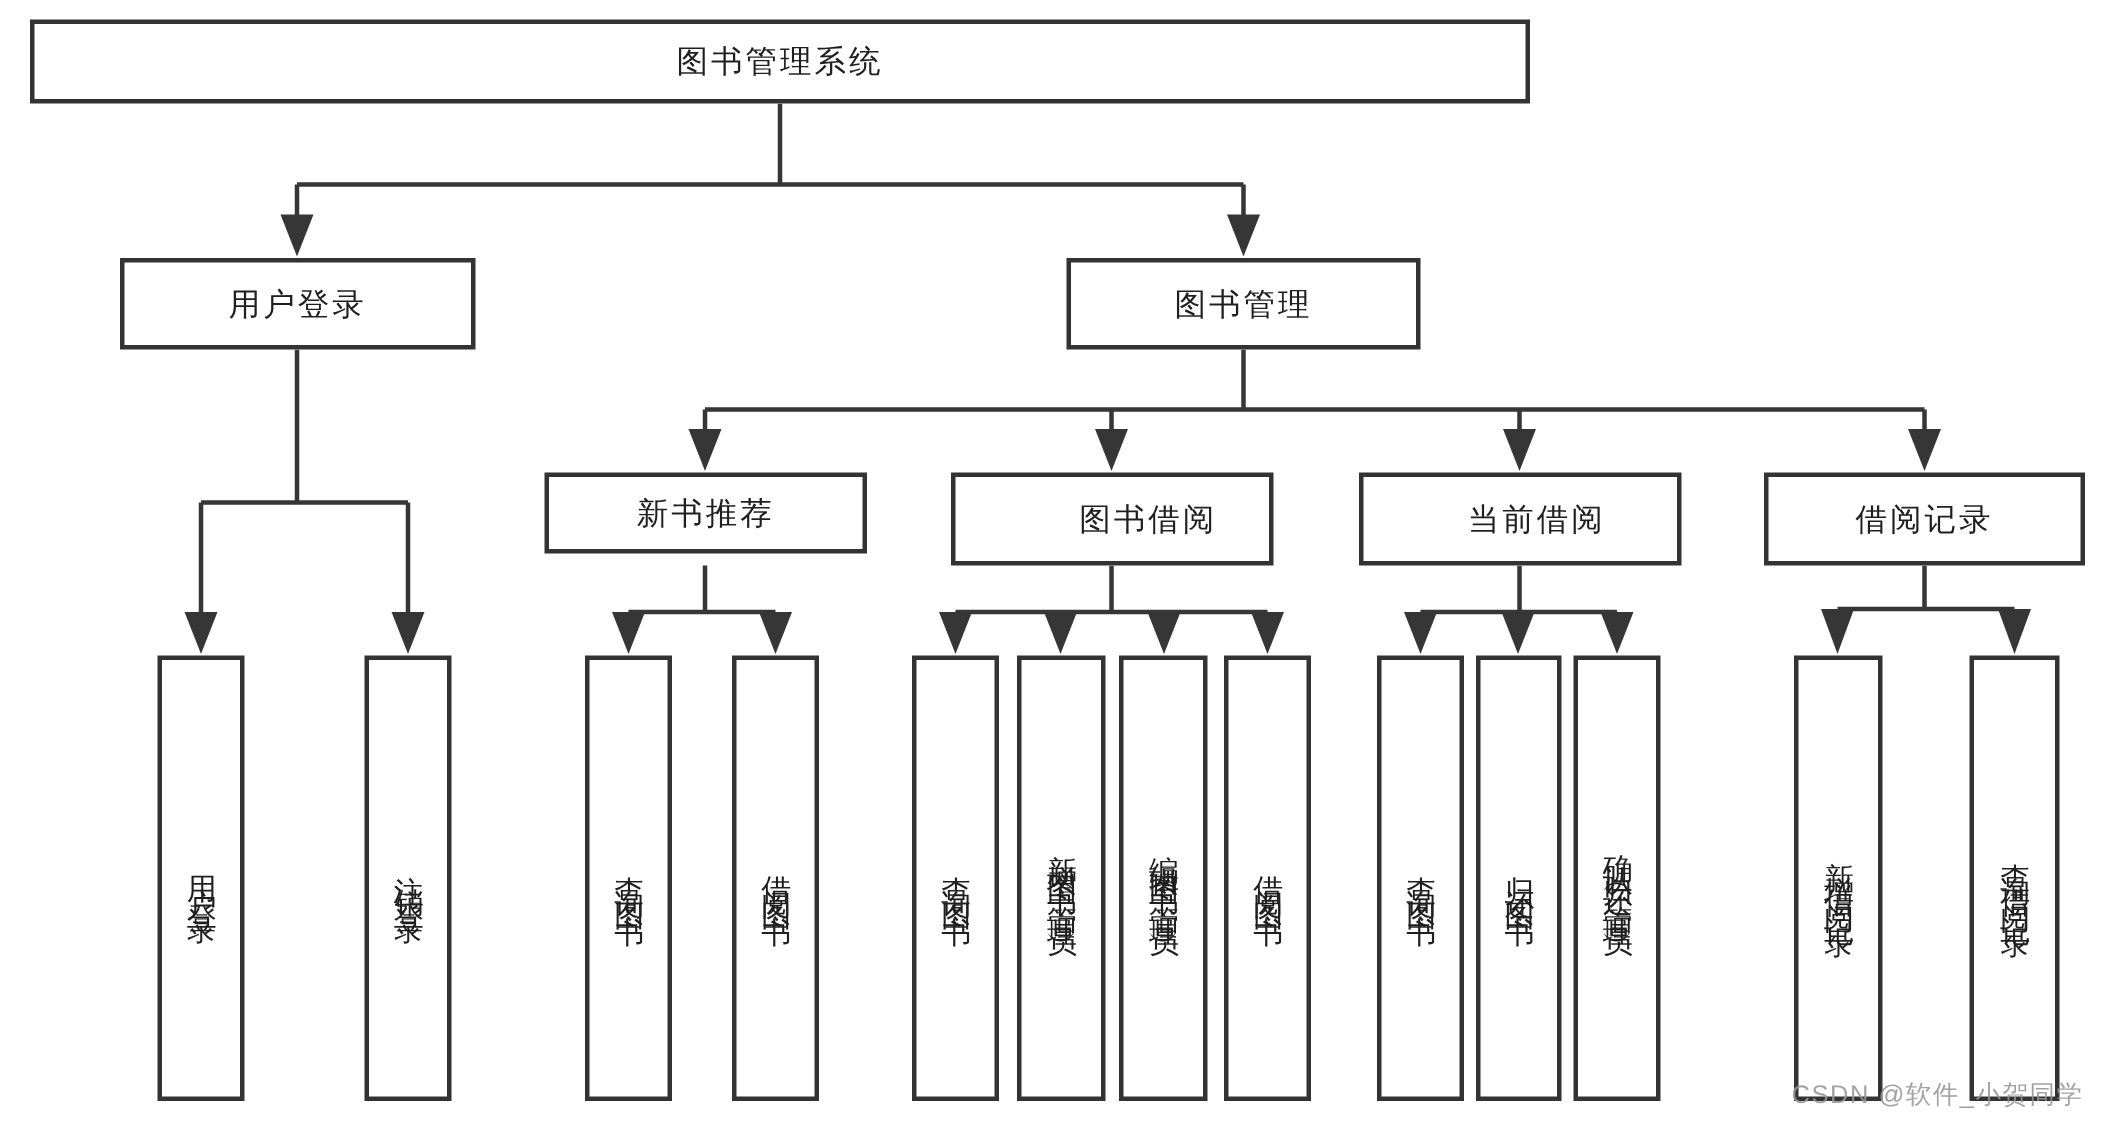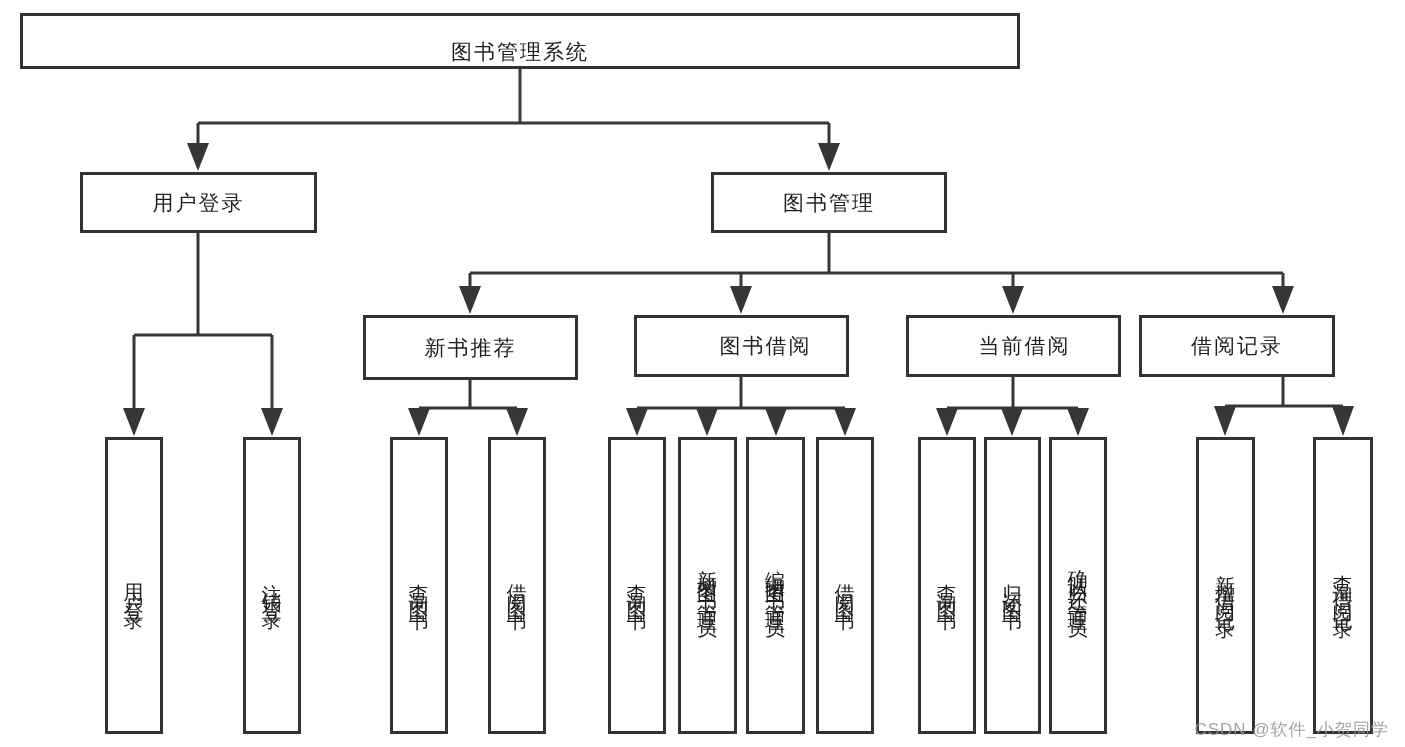--- a/index.html
+++ b/index.html
@@ -97,41 +97,41 @@
       <polygon points="1067,408 1089,408 1078,436"></polygon>
     </g>
 
     <g>
       <path d="M1283,377 V406 M1225,406 H1343"></path>
       <polygon points="1214,406 1236,406 1225,436"></polygon>
       <polygon points="1332,406 1354,406 1343,436"></polygon>
     </g>
   </svg>
 
-  <div class="box" style="left:20px;top:13px;width:1000px;height:56px;align-items:flex-end;">
+  <div class="box" style="left:20px;top:13px;width:1000px;height:56px;">
     <span class="h-label">图书管理系统</span>
   </div>
 
   <div class="box" style="left:80px;top:172px;width:237px;height:61px;">
     <span class="h-label">用户登录</span>
   </div>
   <div class="box" style="left:711px;top:172px;width:236px;height:61px;">
     <span class="h-label">图书管理</span>
   </div>
 
-  <div class="box" style="left:363px;top:315px;width:215px;height:65px;">
+  <div class="box" style="left:363px;top:315px;width:215px;height:54px;">
     <span class="h-label">新书推荐</span>
   </div>
   <div class="box" style="left:634px;top:315px;width:215px;height:62px;padding-left:48px;">
     <span class="h-label">图书借阅</span>
   </div>
   <div class="box" style="left:906px;top:315px;width:215px;height:62px;padding-left:22px;">
     <span class="h-label">当前借阅</span>
   </div>
-  <div class="box" style="left:1139px;top:315px;width:196px;height:62px;">
+  <div class="box" style="left:1176px;top:315px;width:214px;height:62px;">
     <span class="h-label">借阅记录</span>
   </div>
 
   <div class="box leaf" style="left:105px;width:58px;">
     <span class="v-label">用户登录</span>
   </div>
   <div class="box leaf" style="left:243px;width:58px;">
     <span class="v-label">注销登录</span>
   </div>
 

